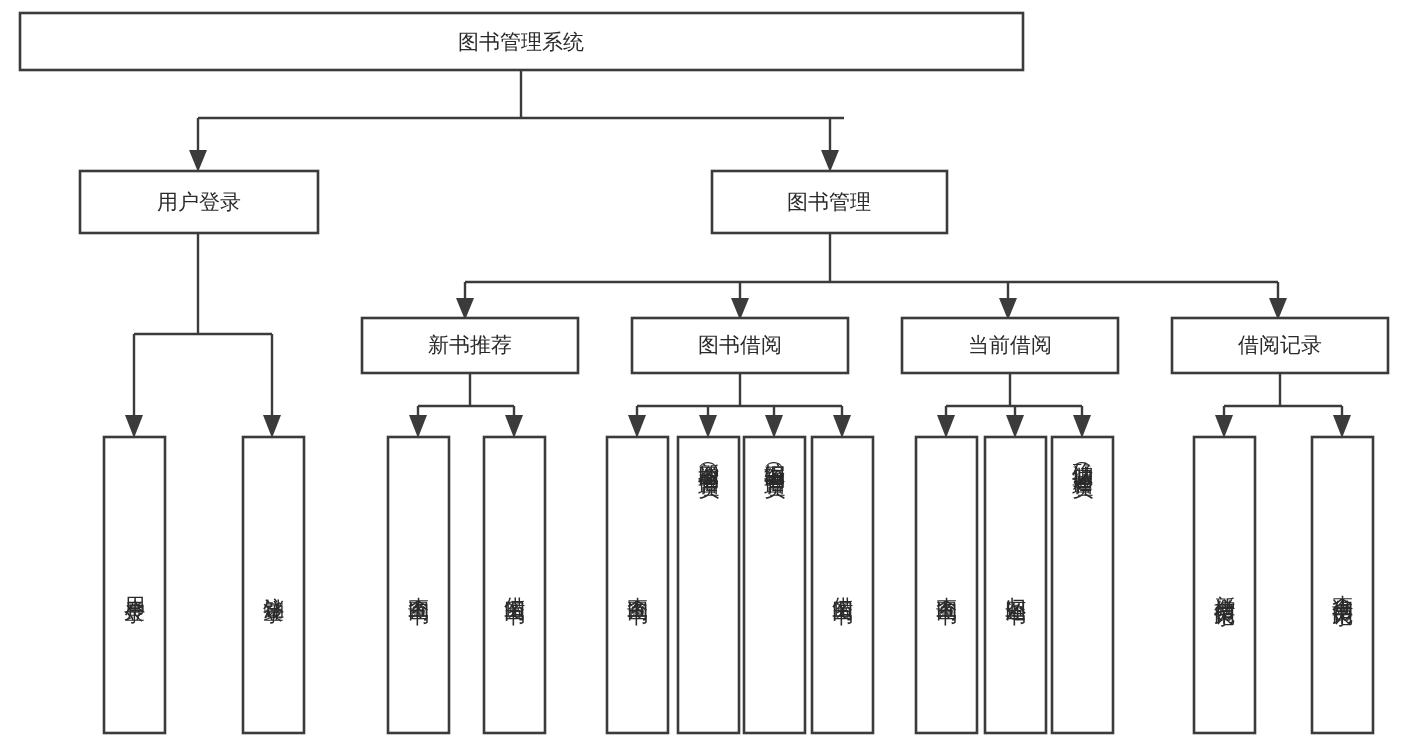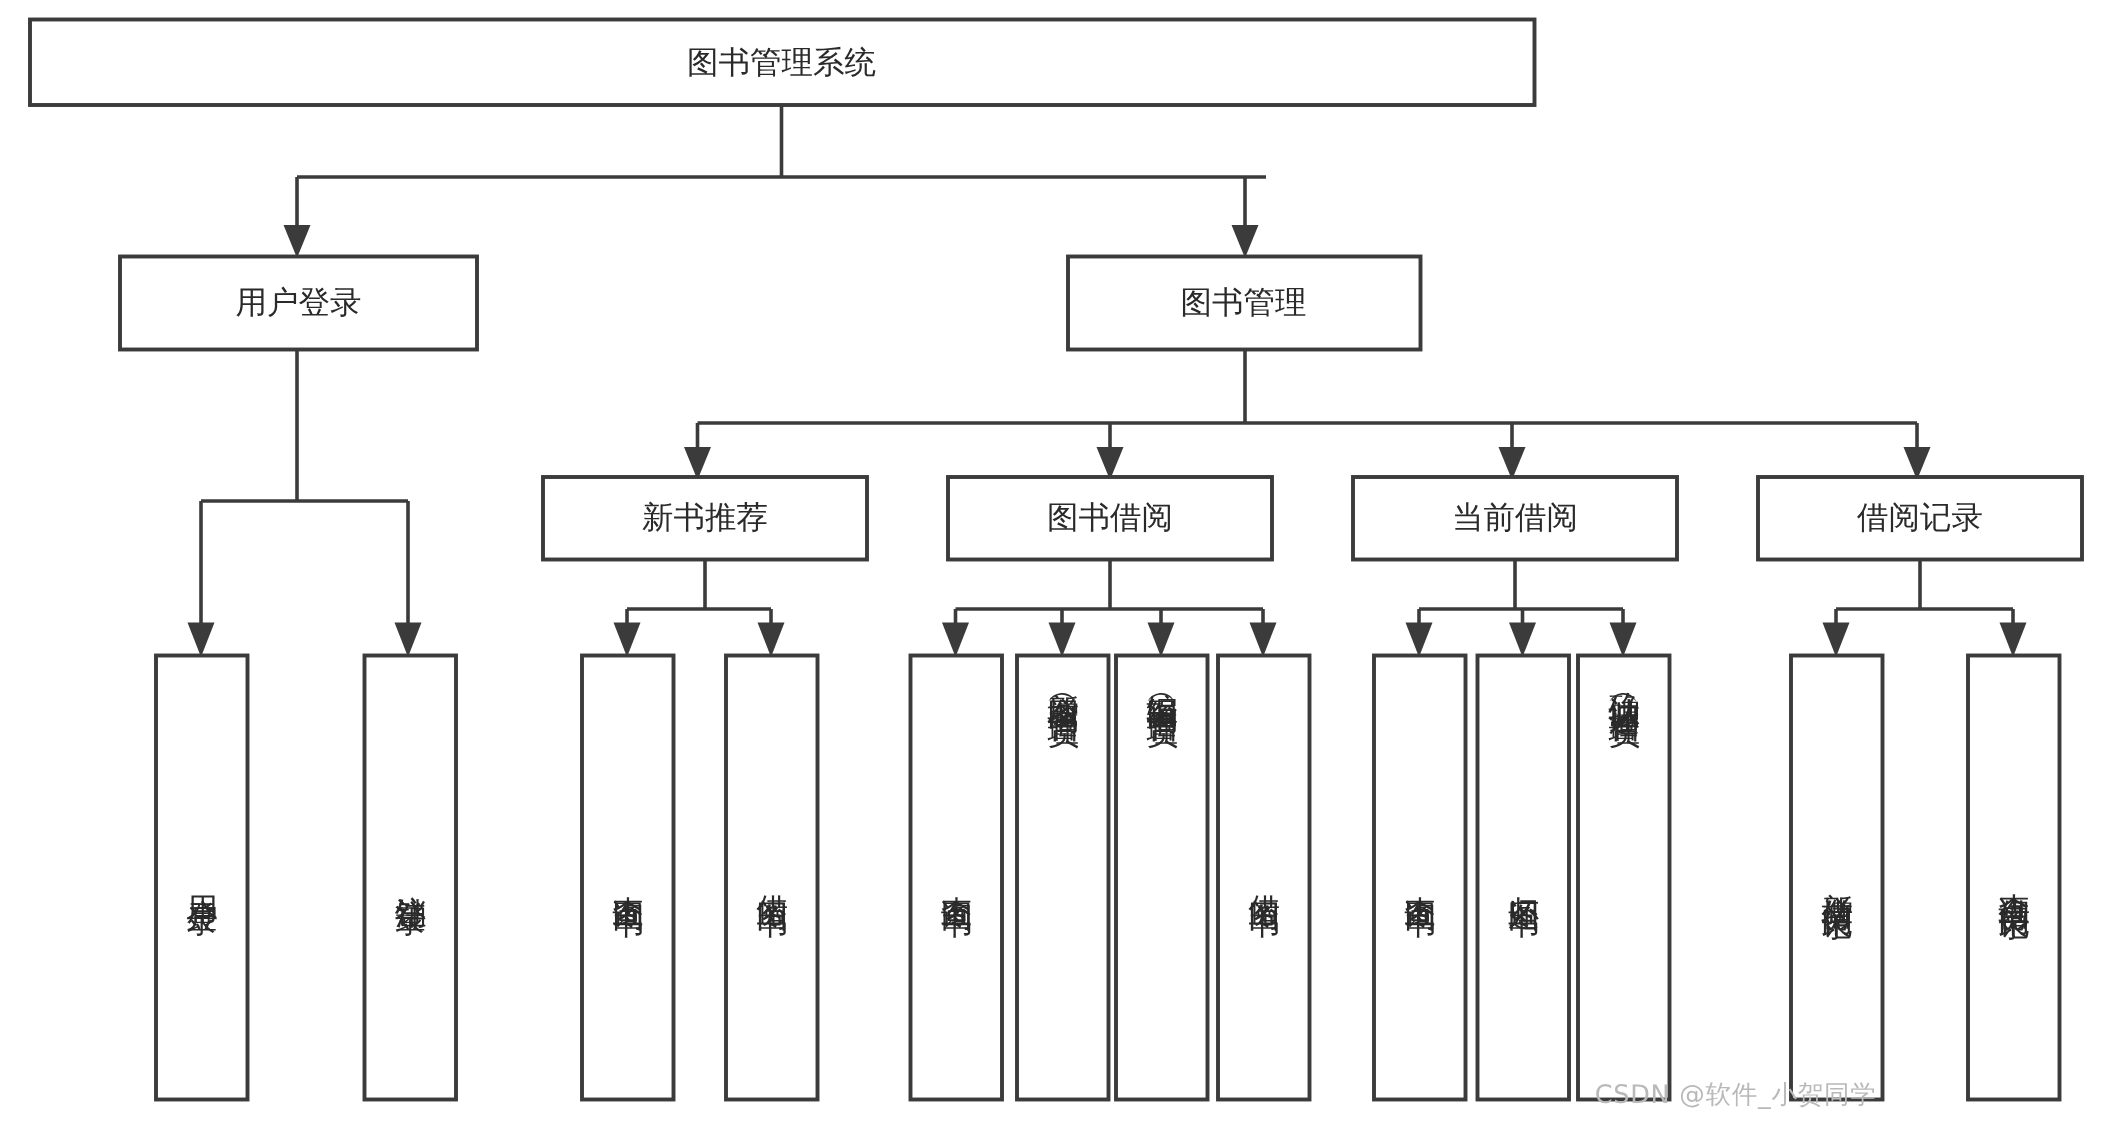--- a/index.html
+++ b/index.html
@@ -241,15 +241,14 @@
   <div class="vlabel-box" style="left:1052px; top:437px; width:61px; height:296px; align-items:flex-start;">
     <span class="vlabel-text" style="margin-top:8px;">确认归还（管理员）</span>
   </div>
   <div class="vlabel-box" style="left:1194px; top:437px; width:61px; height:296px;">
     <span class="vlabel-text">新增借阅记录</span>
   </div>
   <div class="vlabel-box" style="left:1312px; top:437px; width:61px; height:296px;">
     <span class="vlabel-text">查询借阅记录</span>
   </div>
 
-  <div class="watermark">CSDN @软件_小贺同学</div>
 
 </div>
 
 </body></html>

